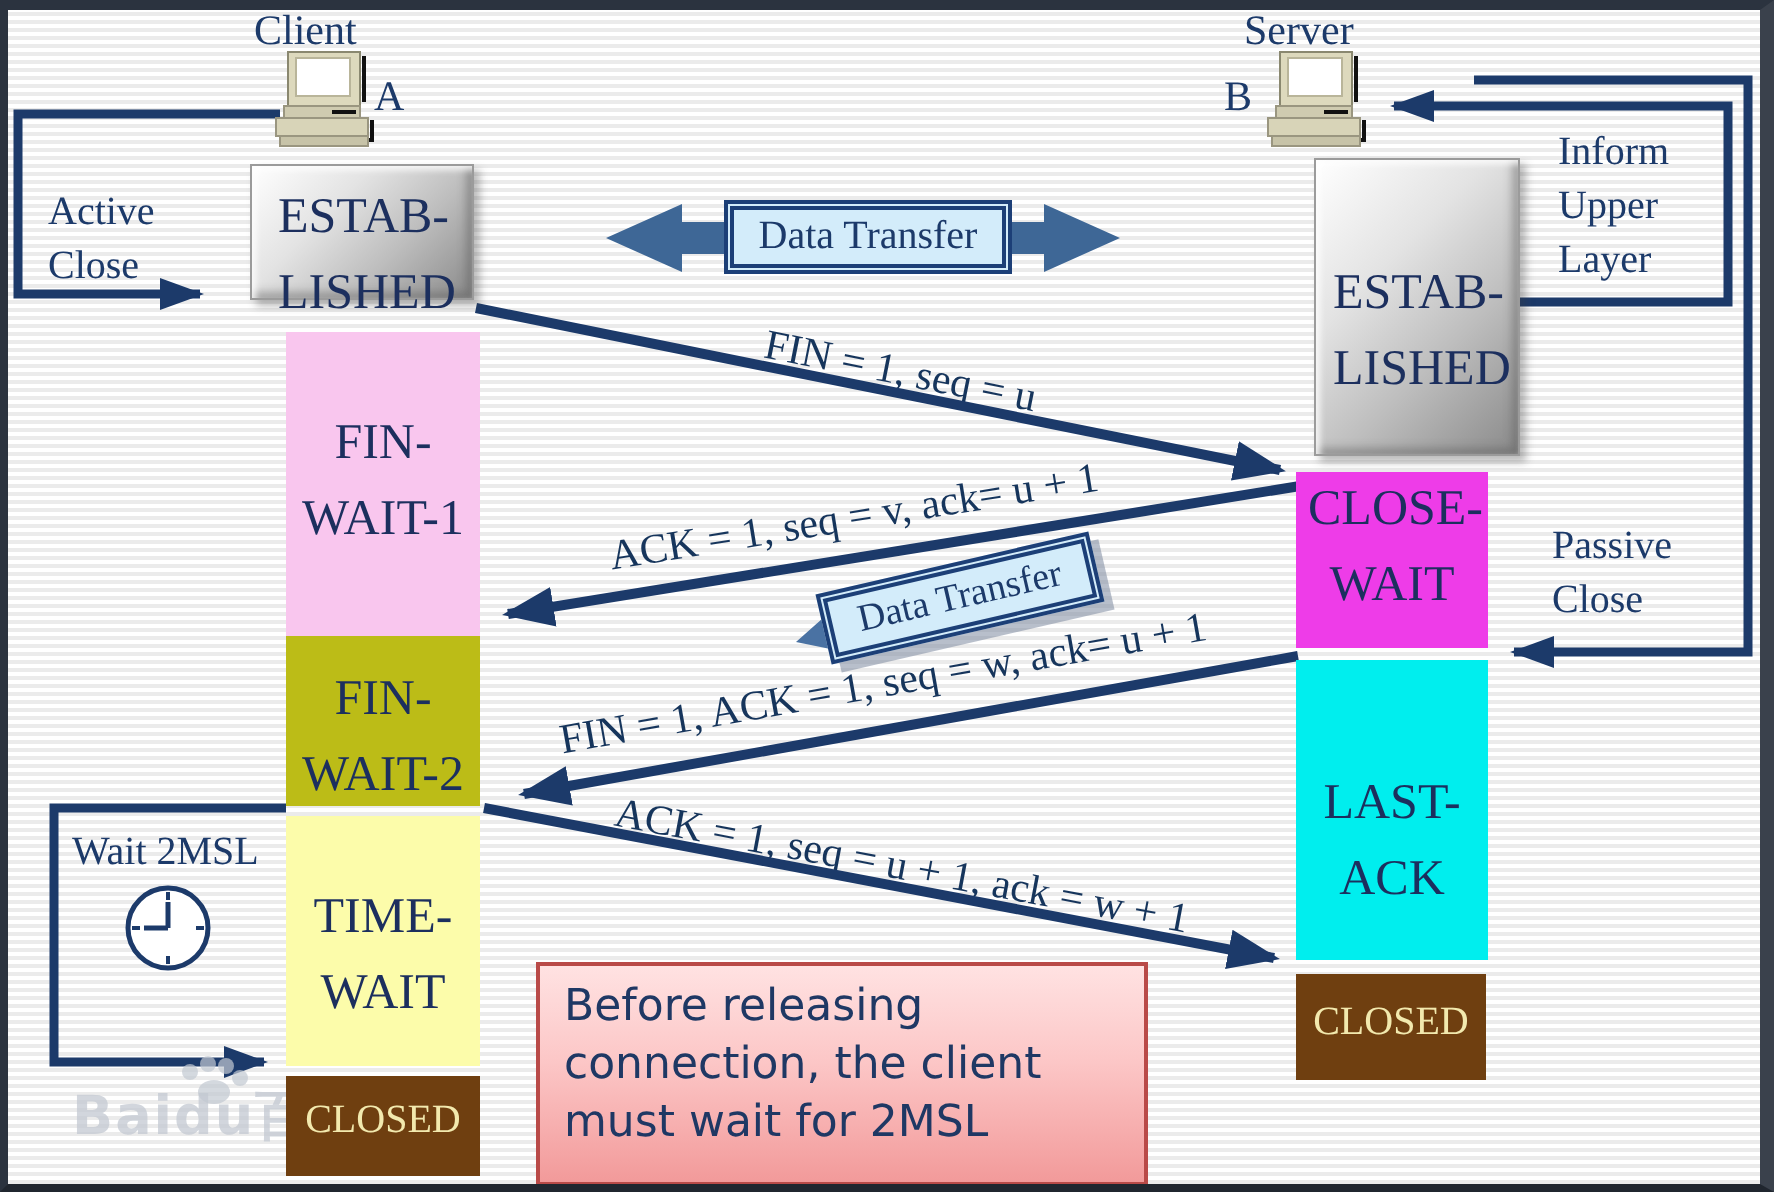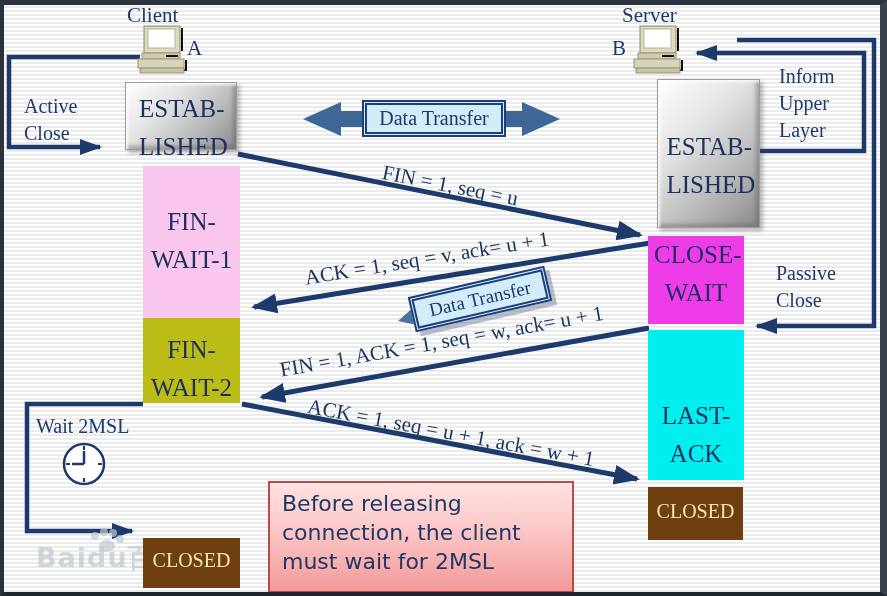--- a/index.html
+++ b/index.html
@@ -120,31 +120,34 @@
 
   <div class="statebox gray3d" style="left:125px;top:82px;width:112px;height:68px;z-index:8;padding-top:7px;">
     <div class="state-label">ESTAB-LISHED</div>
   </div>
   <div class="statebox" style="left:143px;top:166px;width:97px;height:155px;background:#f9c6ee;z-index:8;padding-top:37px;">
     <div class="state-label">FIN-WAIT-1</div>
   </div>
   <div class="statebox" style="left:143px;top:318px;width:97px;height:85px;background:#bcbc17;z-index:8;padding-top:13px;">
     <div class="state-label">FIN-WAIT-2</div>
   </div>
+  <div class="statebox" style="left:143px;top:408px;width:97px;height:125px;background:#fcfcaa;z-index:8;padding-top:32px;">
+    <div class="state-label">TIME-WAIT</div>
+  </div>
   <div class="statebox" style="left:143px;top:538px;width:97px;height:50px;background:#6f3f10;z-index:8;padding-top:11px;">
     <div class="closed-text">CLOSED</div>
   </div>
 
   <div class="statebox gray3d" style="left:657px;top:79px;width:103px;height:149px;z-index:8;padding-top:48px;">
     <div class="state-label">ESTAB-LISHED</div>
   </div>
   <div class="statebox" style="left:648px;top:236px;width:96px;height:88px;background:#ee3ce8;z-index:8;">
     <div class="state-label">CLOSE-WAIT</div>
   </div>
-  <div class="statebox" style="left:648px;top:330px;width:96px;height:150px;background:#00eeee;z-index:8;padding-top:67px;">
+  <div class="statebox" style="left:648px;top:330px;width:96px;height:150px;background:#00eeee;z-index:8;padding-top:53px;">
     <div class="state-label">LAST-ACK</div>
   </div>
   <div class="statebox" style="left:648px;top:487px;width:95px;height:53px;background:#6f3f10;z-index:8;padding-top:13px;">
     <div class="closed-text">CLOSED</div>
   </div>
 
   <div class="abs sidenote" style="left:24px;top:93px;width:85px;z-index:10;">Active Close</div>
   <div class="abs sidenote" style="left:779px;top:63px;width:88px;z-index:10;">Inform Upper Layer</div>
   <div class="abs sidenote" style="left:776px;top:260px;width:95px;z-index:10;">Passive Close</div>
   <div class="abs sidenote" style="left:36px;top:413px;white-space:nowrap;z-index:10;">Wait 2MSL</div>

